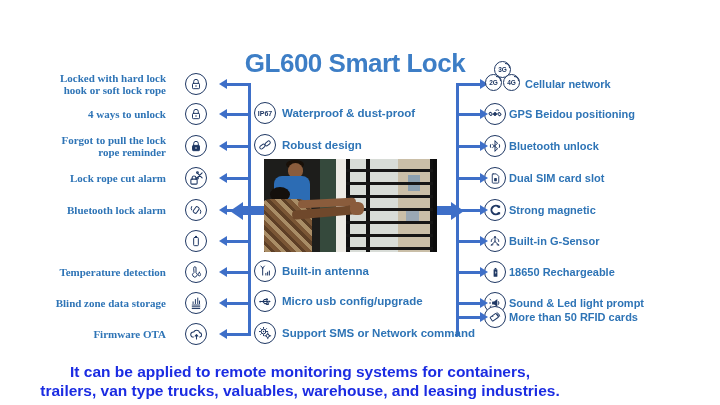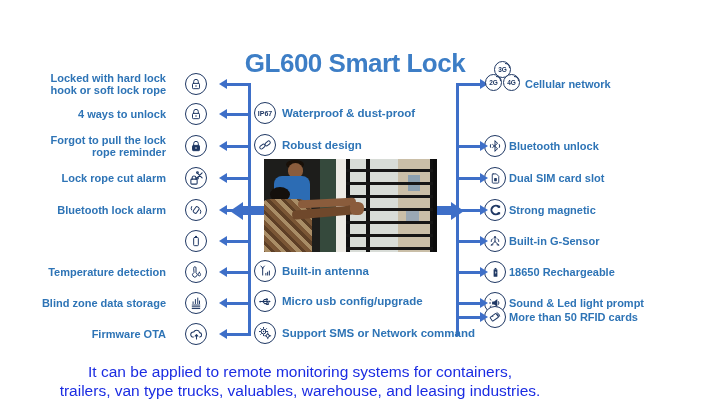--- a/index.html
+++ b/index.html
@@ -4,21 +4,21 @@
 <style>
   html,body { margin:0; padding:0; background:#fff; }
   .stage { position:relative; width:720px; height:405px; background:#ffffff;
            font-family:"Liberation Sans", sans-serif; overflow:hidden; }
 
   .title { position:absolute; left:230px; top:48px; width:250px; text-align:center;
            font-size:26px; font-weight:bold; letter-spacing:-0.5px; color:#3d7ec6; }
 
   
   .frow { position:absolute; height:34px; display:flex; align-items:center; }
-  .frow.left  { left:14px;  width:236px; justify-content:flex-end; gap:19px; }
+  .frow.left  { left:14px;  width:236px; justify-content:flex-end; gap:19px;font-family:Liberation Serif, serif; }
   .frow.right { left:457px; width:252px; justify-content:flex-start; gap:3px; }
   .flabel { font-size:11px; font-weight:bold; color:#2e74b6; line-height:12.5px; white-space:pre-line; }
   .frow.left .flabel { text-align:right; }
 
   .circ { width:22px; height:22px; box-sizing:border-box; border:1.4px solid #1f3864;
           border-radius:50%; background:#fff; display:flex; align-items:center;
           justify-content:center; flex:0 0 auto; }
   svg.ic { stroke:#1f3864; fill:none; stroke-width:1.7; stroke-linecap:round; stroke-linejoin:round; }
   .ip67 { font-size:7px; font-weight:bold; color:#1f3864; }
 
@@ -75,21 +75,21 @@
   .ph-man1-torso { position:absolute; left:10px; top:17px; width:36px; height:40px; background:#2c6cb4; border-radius:8px 8px 0 0; }
   .ph-man2-head  { position:absolute; left:6px;  top:28px; width:20px; height:15px; background:#14100c; border-radius:50%; }
   .ph-man2-torso { position:absolute; left:-4px; top:40px; width:52px; height:53px;
                    background:repeating-linear-gradient(45deg,#7a5635 0 4px,#a98d66 4px 8px,#5d3f26 8px 11px);
                    border-radius:10px 14px 0 0; }
   .ph-arm1  { position:absolute; left:34px; top:40px; width:58px; height:8px; background:#8a5c3c; border-radius:4px; transform:rotate(-3deg); }
   .ph-arm2  { position:absolute; left:28px; top:49px; width:64px; height:9px; background:#6f482b; border-radius:4px; transform:rotate(-5deg); }
   .ph-hands { position:absolute; left:86px; top:43px; width:14px; height:13px; background:#8a5c3c; border-radius:40%; }
 
   .caption { position:absolute; left:0; top:362px; width:600px; text-align:center;
-             font-size:15.5px; font-weight:normal; color:#1b2ce2; line-height:19px; white-space:pre-line; }
+             font-size:15.5px; font-weight:bold; color:#1b2ce2; line-height:19px; white-space:pre-line; }
 </style>
 </head>
 <body>
 
 <div class="stage">
 
   <div class="title">GL600 Smart Lock</div>
 
   <div class="vline vl-left"></div>
   <div class="vline vl-right"></div>
@@ -290,20 +290,32 @@
   <div class="frow right" style="top:67px">
     <div class="conn"></div>
     <div class="cellcluster">
       <div class="ccirc cc-3g">3G</div>
       <div class="ccirc cc-2g">2G</div>
       <div class="ccirc cc-4g">4G</div>
     </div>
     <div class="flabel">Cellular network</div>
   </div>
 
+  <div class="frow right" style="top:97px">
+    <div class="conn"></div>
+    <div class="circ">
+      <svg class="ic" width="14" height="14" viewBox="0 0 24 24" stroke-width="1.5">
+          <rect x="9.2" y="9.2" width="5.6" height="5.6" rx="1" transform="rotate(45 12 12)" fill="#1f3864" stroke="none"></rect>
+          <rect x="2" y="9.8" width="5" height="4" rx="0.8" transform="rotate(45 4.5 11.8)"></rect>
+          <rect x="17" y="10.2" width="5" height="4" rx="0.8" transform="rotate(45 19.5 12.2)"></rect>
+          <path d="M13.5 5.5q2.5-2 5 0"></path>
+        </svg>
+    </div>
+    <div class="flabel">GPS Beidou positioning</div>
+  </div>
 
   <div class="frow right" style="top:129px">
     <div class="conn"></div>
     <div class="circ">
       <svg class="ic" width="14" height="14" viewBox="0 0 24 24" stroke-width="1.6">
           <path d="M12 3.5v17M12 3.5l4.5 3.8L8 14.5M12 20.5l4.5-3.8L8 9.5"></path>
           <path d="M4.5 9.5q-1.5 2.5 0 5M19.5 9.5q1.5 2.5 0 5"></path>
         </svg>
     </div>
     <div class="flabel">Bluetooth unlock</div>

